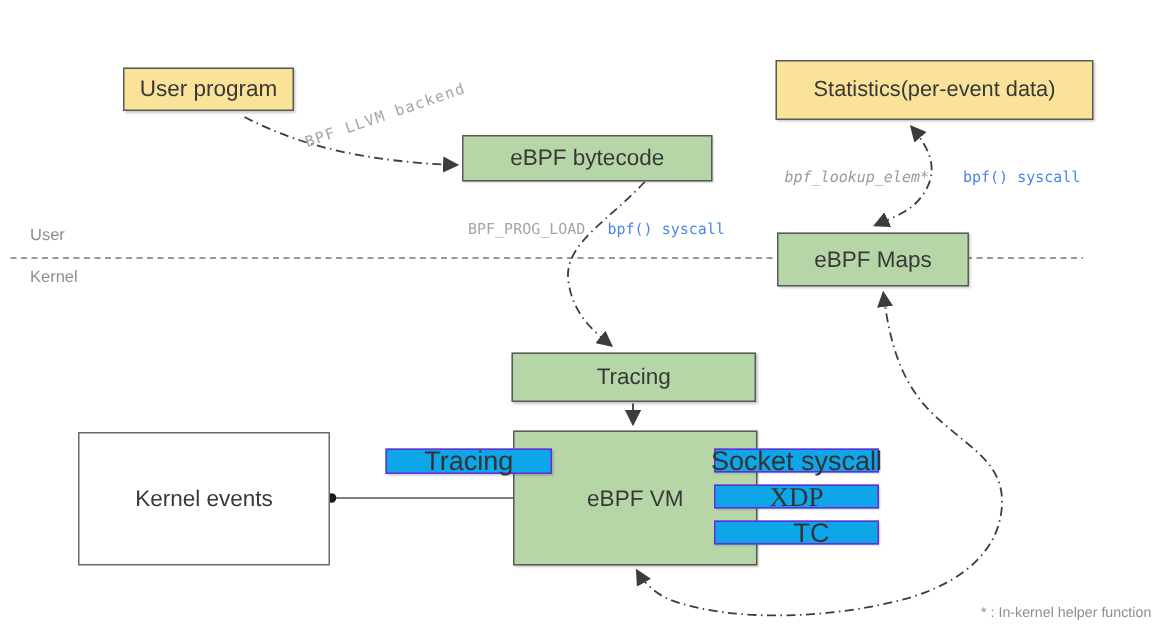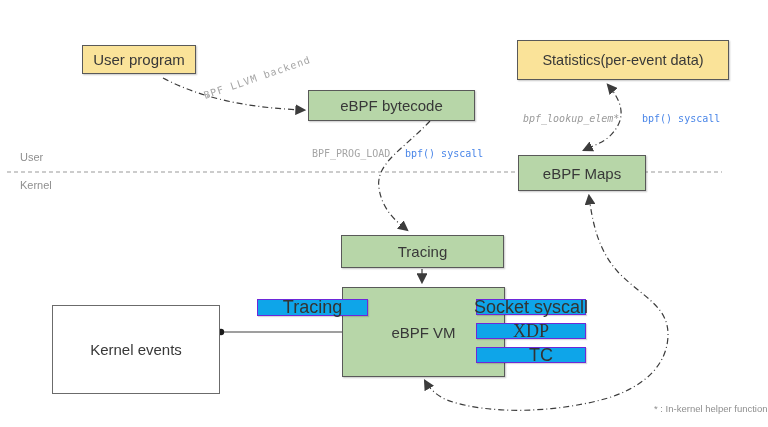--- a/index.html
+++ b/index.html
@@ -39,21 +39,21 @@
   .footnote{
     position:absolute;z-index:2;color:#8f8f8f;font-size:9.5px;white-space:nowrap;
   }
   
   .b-user-program   {left:82px;  top:45px;  width:114px; height:29px;}
   .b-ebpf-bytecode  {left:308px; top:90px;  width:167px; height:31px;}
   .b-statistics     {left:517px; top:40px;  width:212px; height:40px; font-size:14.5px;}
   .b-ebpf-maps      {left:518px; top:155px; width:128px; height:36px;}
   .b-verifier       {left:341px; top:235px; width:163px; height:33px;}
   .b-ebpf-vm        {left:342px; top:287px; width:163px; height:90px;}
-  .b-kernel-events  {left:52px;  top:288px; width:168px; height:89px;margin-top:17px;}
+  .b-kernel-events  {left:52px;  top:288px; width:168px; height:89px;}
   .c-tracing        {left:257px; top:299px; width:111px; height:17px;}
   .c-socket-filter  {left:476px; top:299px; width:110px; height:16px;}
   .c-xdp            {left:476px; top:323px; width:110px; height:16px;font-family:Liberation Serif, serif;}
   .c-tc             {left:476px; top:347px; width:110px; height:16px;padding-left:20px;}
 </style>
 </head>
 <body>
 
 <div class="stage">
 

